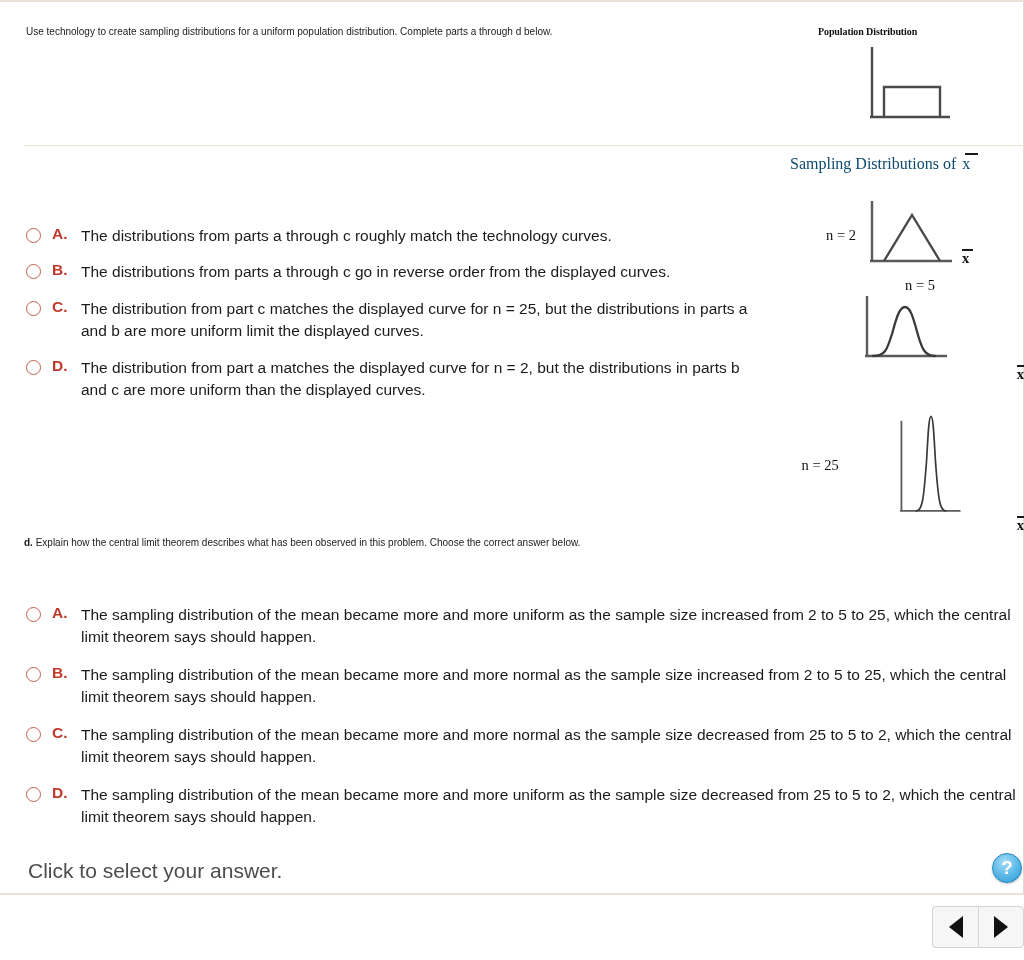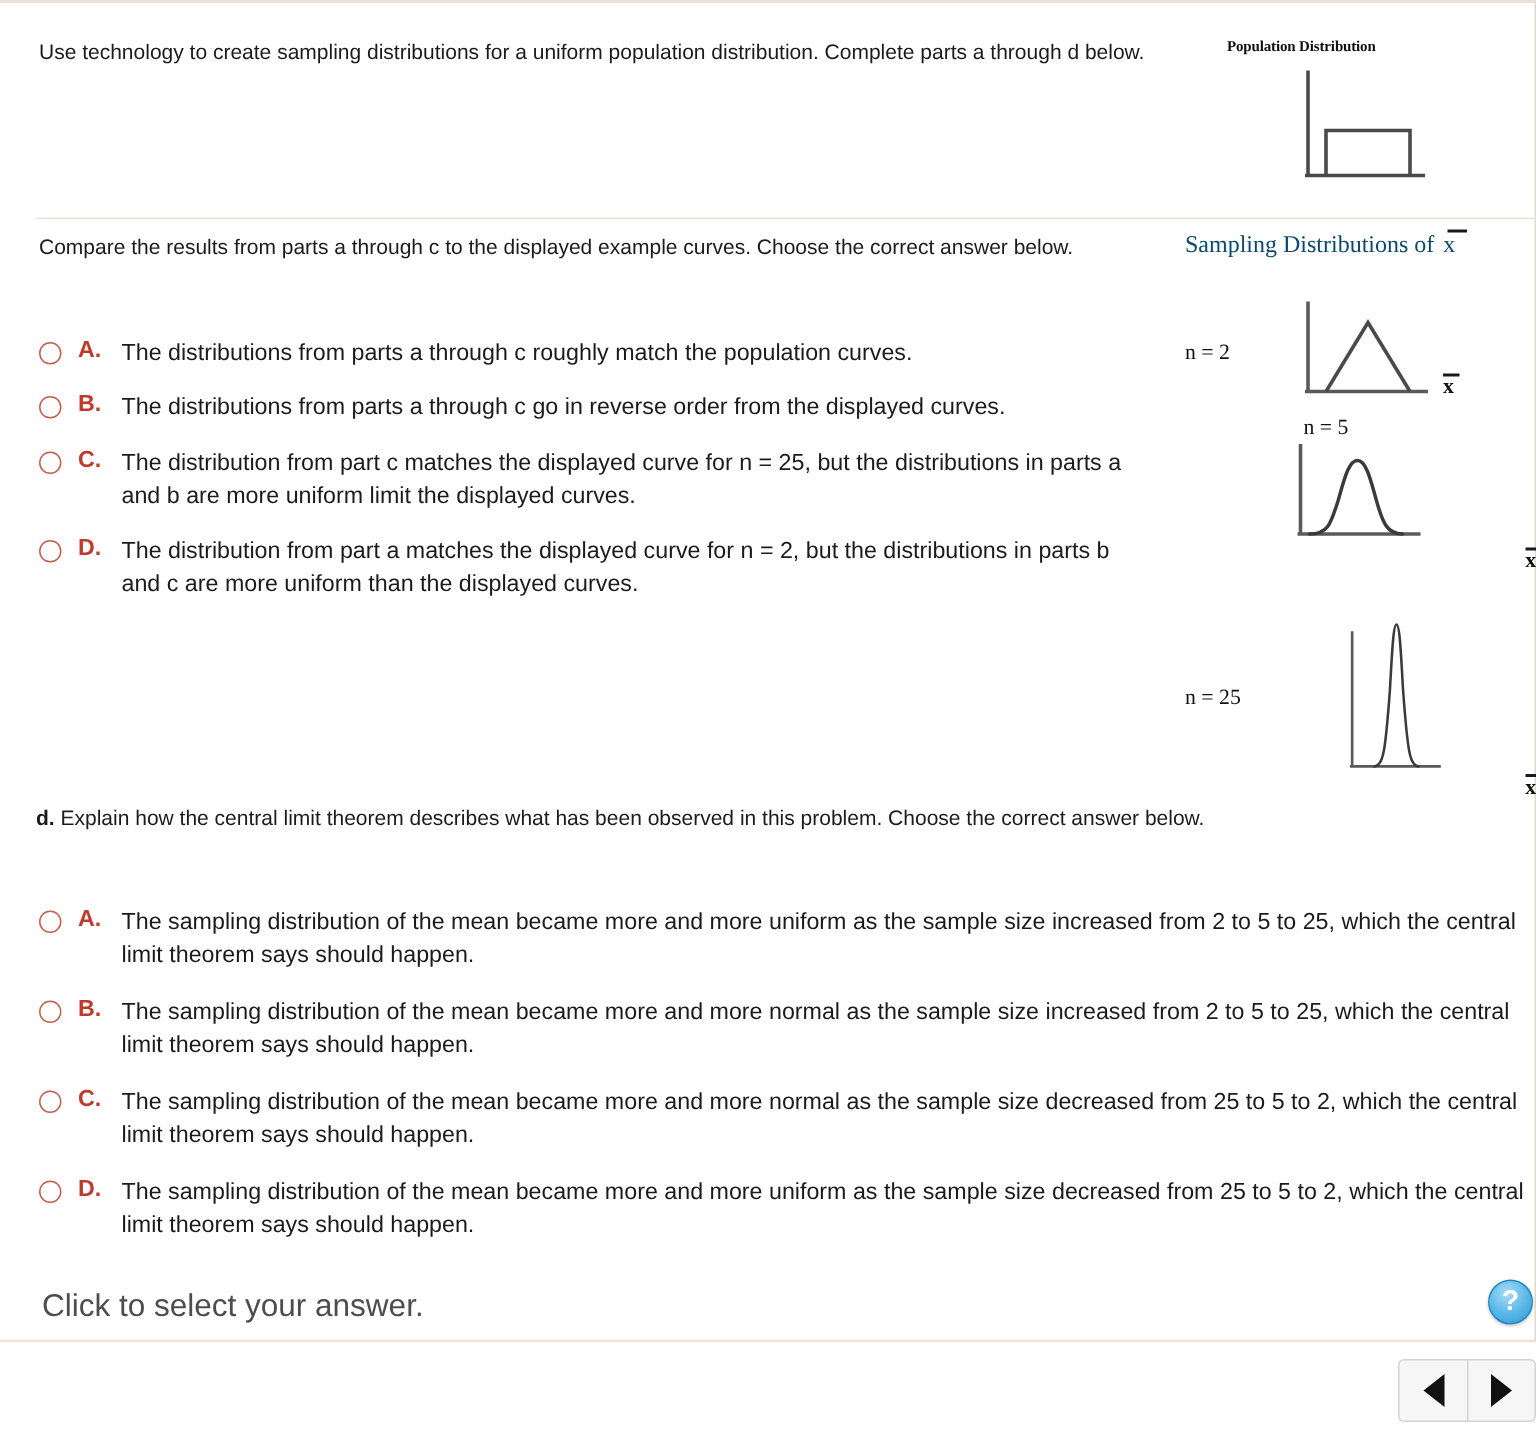--- a/index.html
+++ b/index.html
@@ -15,21 +15,21 @@
     position: relative;
     width: 1024px;
     height: 960px;
     background: #ffffff;
     border-top: 2px solid #e8e2d8;
     border-right: 1px solid #e0d9cf;
   }
 
   
   .q-text {
-    font-size: 14px;
+    font-size: 10px;
     color: #1b1b1b;
     line-height: 1.52;
   }
   .bold-lead { font-weight: bold; }
 
   
   #section-intro {
     position: absolute;
     top: 0; left: 0;
     width: 1024px;
@@ -143,20 +143,21 @@
   .samp-row {
     position: relative;
     display: flex;
     align-items: center;
   }
   .samp-label {
     font-family: "Liberation Serif", serif;
     font-size: 14.5px;
     color: #111;
     width: 76px;
+    text-align: right;
     padding-right: 10px;
     white-space: nowrap;
   }
   .samp-axis-label {
     font-family: "Liberation Serif", serif;
     font-size: 14.5px;
     font-weight: bold;
     color: #111;
     position: relative;
     margin-left: 4px;
@@ -271,28 +272,27 @@
           <polyline points="18,72 18,42 74,42 74,72" fill="none" stroke="#4a4a4a" stroke-width="2.4"></polyline>
         </svg>
       </div>
     </div>
   </div>
 
   <div class="divider" id="divider-1"></div>
 
   <div id="section-q1">
 
-    <div id="q1-prompt" class="q-text">Compare the results from parts a through c to the displayed example curves. Choose the correct answer below.</div>
 
     <div class="choices" id="q1-choices">
 
       <div class="choice">
         <span class="radio"></span>
         <span class="choice-letter">A.</span>
-        <span class="choice-body">The distributions from parts a through c roughly match the population curves.</span>
+        <span class="choice-body">The distributions from parts a through c roughly match the technology curves.</span>
       </div>
 
       <div class="choice">
         <span class="radio"></span>
         <span class="choice-letter">B.</span>
         <span class="choice-body">The distributions from parts a through c go in reverse order from the displayed curves.</span>
       </div>
 
       <div class="choice">
         <span class="radio"></span>

